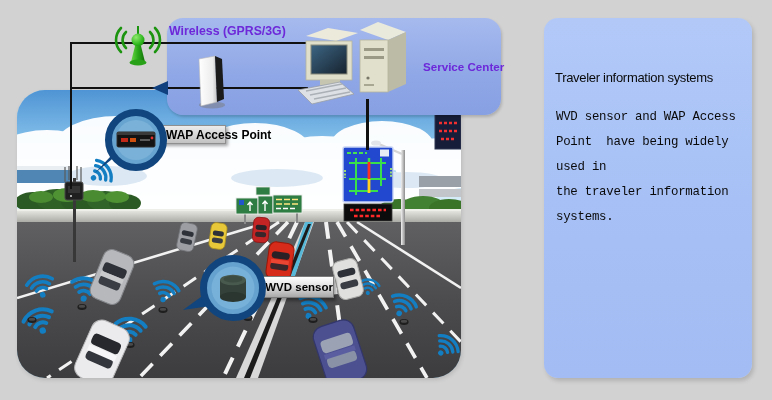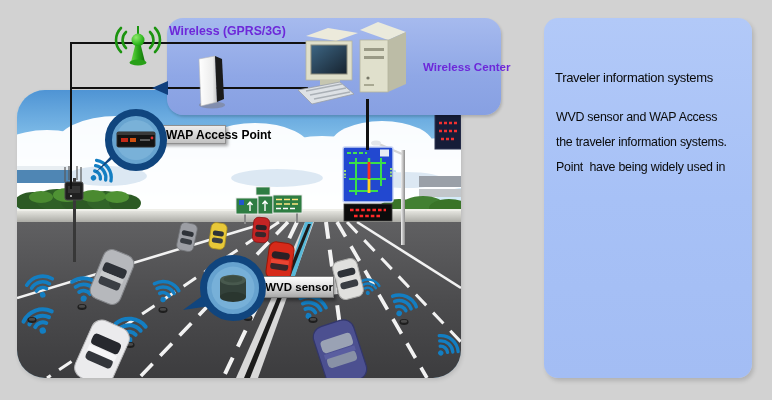--- a/index.html
+++ b/index.html
@@ -24,20 +24,21 @@
     z-index:2;color:#0a0a0a;
   }
   .info-title{
     margin:52px 10px 0 11px;font-size:13px;letter-spacing:-0.3px;
     white-space:nowrap;
   }
   .info-body{margin:20px 8px 0 12px;}
   .info-body .bline{
     font-size:12.4px;line-height:25px;letter-spacing:-0.25px;
     white-space:pre-wrap;
+    font-family:Liberation Mono, monospace;
   }
 
   
   .photo{
     left:17px;top:90px;width:444px;height:288px;border-radius:28px;
     overflow:hidden;z-index:1;background:#9fd0ee;
     box-shadow:1px 2px 4px rgba(0,0,0,0.12);
   }
   .photo svg{display:block;}
 
@@ -288,22 +289,22 @@
   </g>
 </svg>
 </div>
 
 <div class="abs top-panel"></div>
 
 <div class="abs info-panel">
   <div class="info-title">Traveler information systems</div>
   <div class="info-body">
     <div class="bline">WVD sensor and WAP Access</div>
+    <div class="bline">Point  have being widely used in</div>
     <div class="bline">the traveler information systems.</div>
-    <div class="bline">Point  have being widely used in</div>
   </div>
 </div>
 
 <div class="abs line" style="left:70px;top:42px;width:2.4px;height:147px;"></div>
 <div class="abs line" style="left:70px;top:42px;width:248px;height:2.4px;"></div>
 <div class="abs line" style="left:70px;top:87px;width:238px;height:2.4px;"></div>
 <div class="abs line" style="left:366px;top:99px;width:2.6px;height:51px;"></div>
 <div class="abs arrowhead" style="left:152px;top:81px;"></div>
 
 <svg class="abs hw-icon" style="left:112px;top:16px;" width="52" height="52" viewBox="0 0 52 52">
@@ -363,21 +364,21 @@
   <polygon points="8,16 30,8 60,13 38,21" fill="#eceadb"></polygon>
   <rect x="8" y="21" width="46" height="39" fill="#dfdfca" stroke="#b4b49e" stroke-width="0.8"></rect>
   <rect x="13" y="25" width="36" height="29" fill="url(#screenG)" stroke="#8a8a7a" stroke-width="1"></rect>
   <rect x="22" y="60" width="20" height="5" fill="#c6c6b0"></rect>
 
   <polygon points="0,70 42,62 56,74 14,84" fill="#dde1e5" stroke="#9aa0a6" stroke-width="0.8"></polygon>
   <path d="M8,71 l36,-7 M12,75 l36,-7 M16,79 l36,-7" stroke="#aab0b6" stroke-width="1.4" fill="none"></path>
 </svg>
 
 <div class="abs diagram-label" style="left:169px;top:24px;font-size:12.3px;">Wireless (GPRS/3G)</div>
-<div class="abs diagram-label" style="left:423px;top:60px;font-size:11.6px;">Wireless Center</div>
+<div class="abs diagram-label" style="left:423px;top:60px;font-size:11.6px;">Service Center</div>
 
 <div class="abs wap-label">WAP Access Point</div>
 <div class="abs wvd-label">WVD sensor</div>
 
 <svg class="abs callout" style="left:88px;top:105px;" width="100" height="78" viewBox="0 0 100 78">
   <polygon points="22,52 34,46 7,68" fill="#10457e"></polygon>
   <circle cx="48" cy="35" r="27.5" fill="#68a4d0" stroke="#10457e" stroke-width="7"></circle>
   <circle cx="48" cy="35" r="20" fill="#79b1d8"></circle>
   <g>
     <rect x="29" y="27" width="38" height="15" rx="1.5" fill="#141414" stroke="#2c2c2c" stroke-width="1"></rect>

